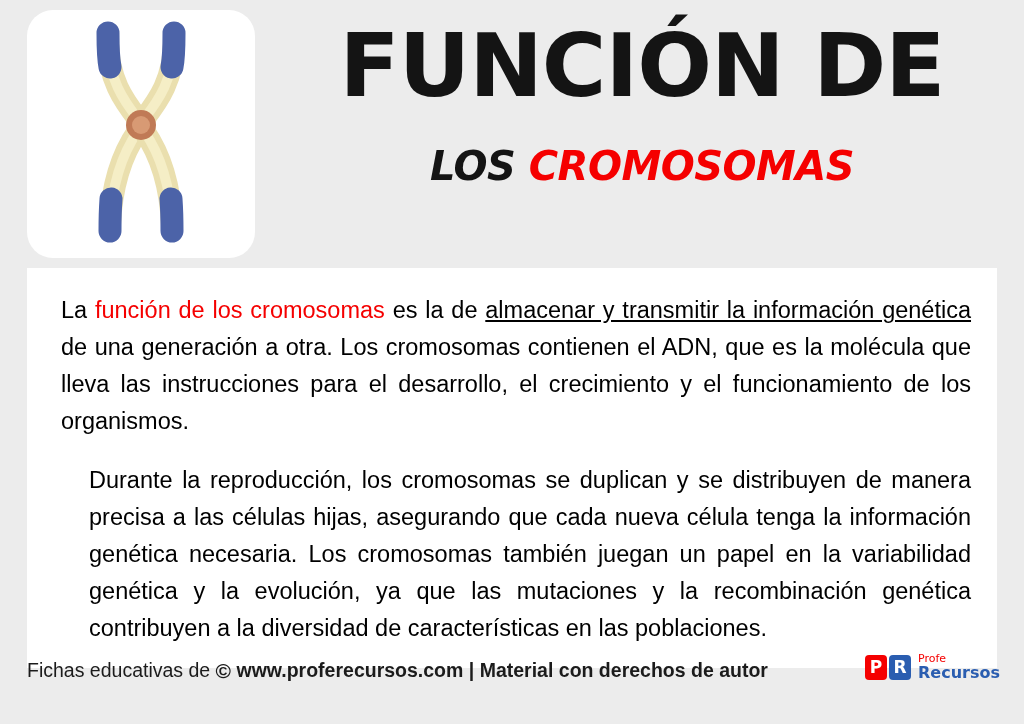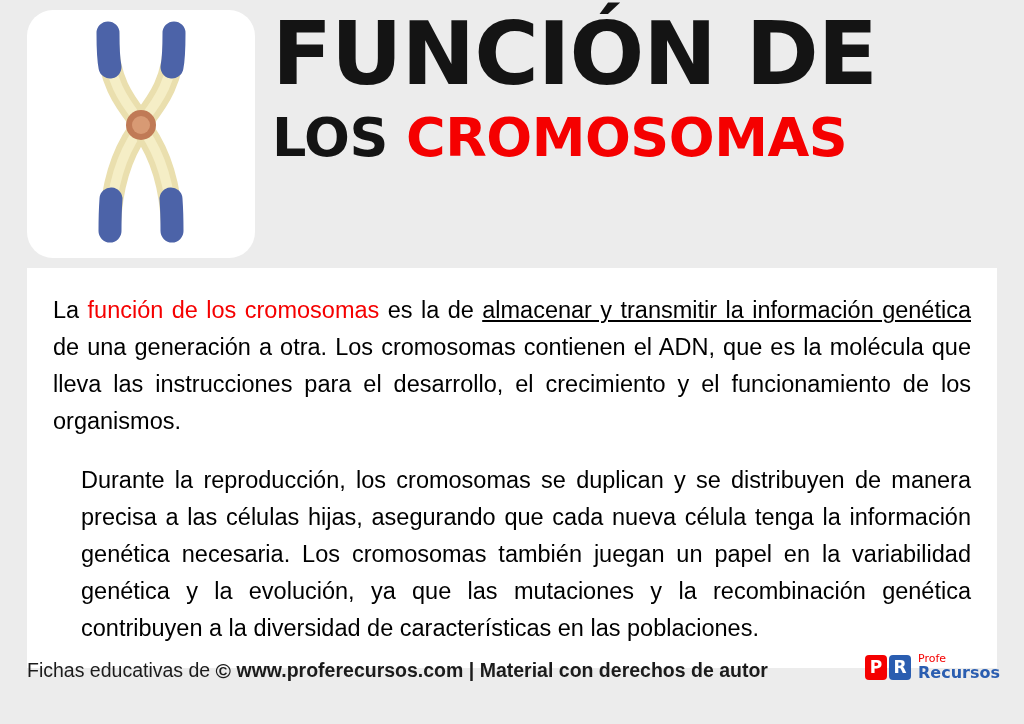--- a/index.html
+++ b/index.html
@@ -39,62 +39,63 @@
   }
   .chromosome {
     position: absolute;
     left: 50%;
     top: 50%;
     transform: translate(-50%, -50%);
   }
   .title-block {
     position: absolute;
     left: 272px;
-    top: 6px;
+    top: 18px;
     width: 740px;
-    text-align: left;
+    text-align: center;
   }
   .title-line1 {
     font-family: "DejaVu Sans", sans-serif;
     font-weight: bold;
     font-size: 88px;
     line-height: 96px;
     letter-spacing: -1px;
     color: #141414;
     margin: 0;
     padding: 0;
     white-space: nowrap;
   }
   .title-line2 {
-    margin: 0;
+    margin: 16px;
     padding: 0;
     font-family: "DejaVu Sans", sans-serif;
     font-weight: bold;
-    font-size: 54px;
+    font-size: 40px;
     line-height: 72px;
     letter-spacing: -0.5px;
     white-space: nowrap;
     color: #141414;
+    font-style: italic;
   }
   .title-line2 .accent {
     color: #f50000;
   }
   .title-line2 .dark {
     color: #141414;
   }
   
   .body-card {
     position: absolute;
     left: 27px;
     top: 268px;
     width: 970px;
     height: 400px;
     background: #ffffff;
     box-sizing: border-box;
-    padding: 24px 26px 10px 26px;
+    padding: 24px 26px 10px 34px;
   }
   .para {
     margin: 0 0 22px 0;
     font-family: "Liberation Sans", sans-serif;
     font-size: 23.5px;
     line-height: 37px;
     color: #000000;
     text-align: justify;
     text-justify: inter-word;
   }

